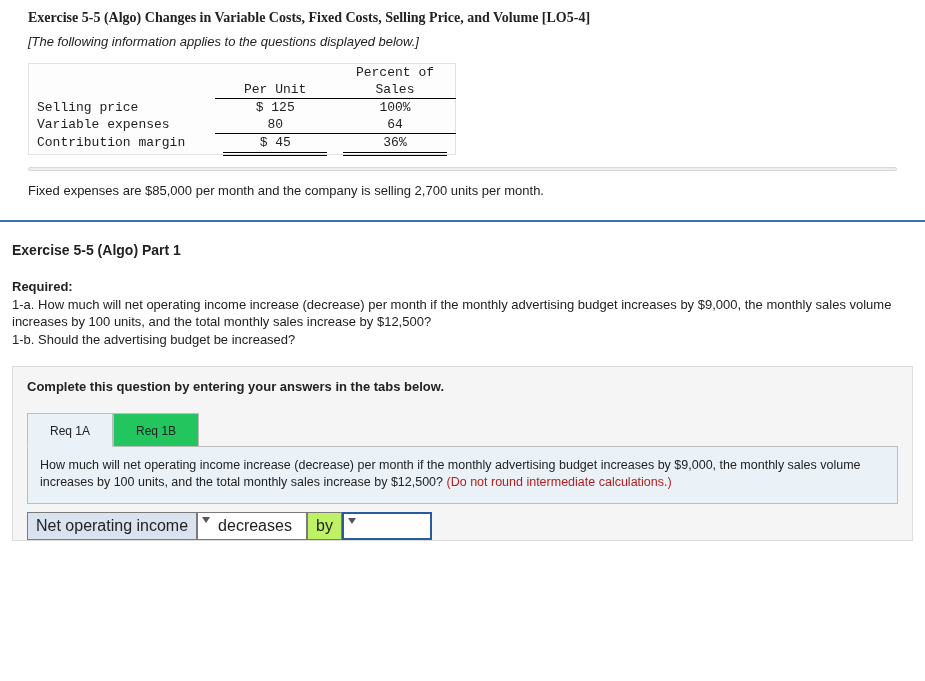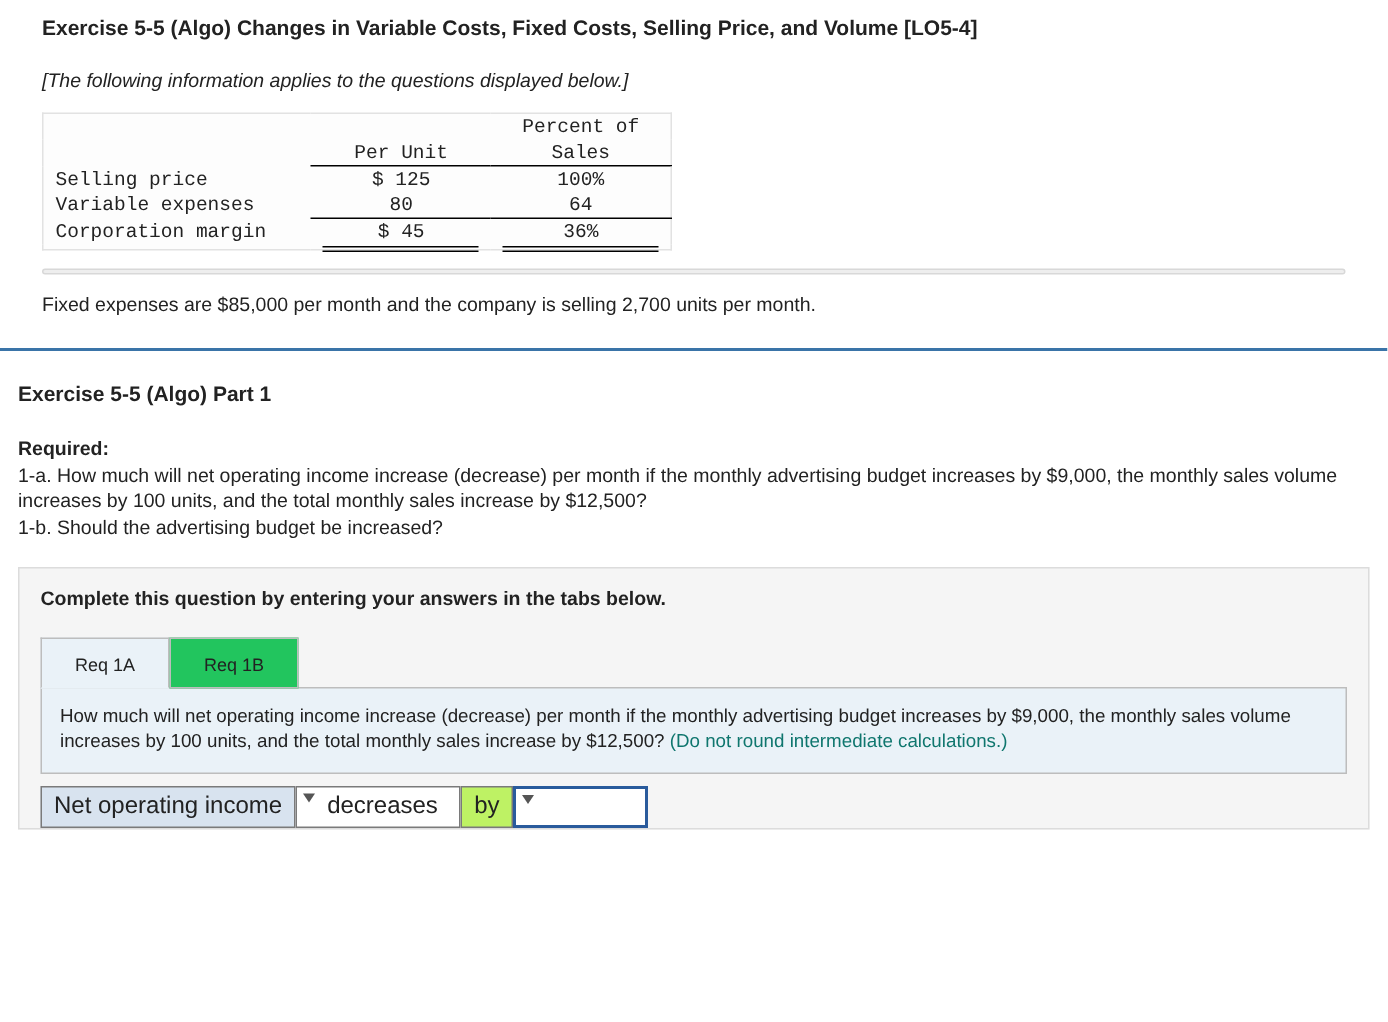--- a/index.html
+++ b/index.html
@@ -12,21 +12,22 @@
     background: #fff;
     width: 925px;
   }
   .top-block {
     padding: 6px 28px 14px 28px;
     border-bottom: 2px solid #3a74a8;
   }
   .title {
     font-weight: bold;
     font-size: 14px;
-    margin: 4px 0 20px 0;
+    margin: 4px 0 8px 0;
+    font-family: Liberation Serif, serif;
   }
   .applies {
     font-style: italic;
     margin: 4px 0 14px 0;
   }
   .intro {
     margin: 8px 0 14px 0;
   }
   .data-table {
     font-family: "Courier New", monospace;
@@ -104,21 +105,21 @@
     border-bottom: 1px solid #eaf2f8;
   }
   .tab-body {
     margin: 0 14px 0 14px;
     border: 1px solid #bdbdbd;
     background: #eaf2f8;
     padding: 10px 12px 12px 12px;
     font-size: 12.5px;
     line-height: 1.35;
   }
-  .no-round { color: #0f766e; }
+  .no-round { color: #b91c1c; }
 
   .answer-row {
     margin: 8px 14px 0 14px;
     display: flex;
     align-items: stretch;
     gap: 0;
   }
   .answer-cell {
     border: 1px solid #7a7a7a;
     padding: 4px 8px;
@@ -188,21 +189,21 @@
       <td class="label">Selling price</td>
       <td>$ 125</td>
       <td>100%</td>
     </tr>
     <tr>
       <td class="label">Variable expenses</td>
       <td class="underline">80</td>
       <td class="underline">64</td>
     </tr>
     <tr>
-      <td class="label">Corporation margin</td>
+      <td class="label">Contribution margin</td>
       <td>$  45</td>
       <td>36%</td>
     </tr>
     <tr>
       <td></td>
       <td>
             <div class="dbl"></div>
           </td>
       <td>
             <div class="dbl"></div>

